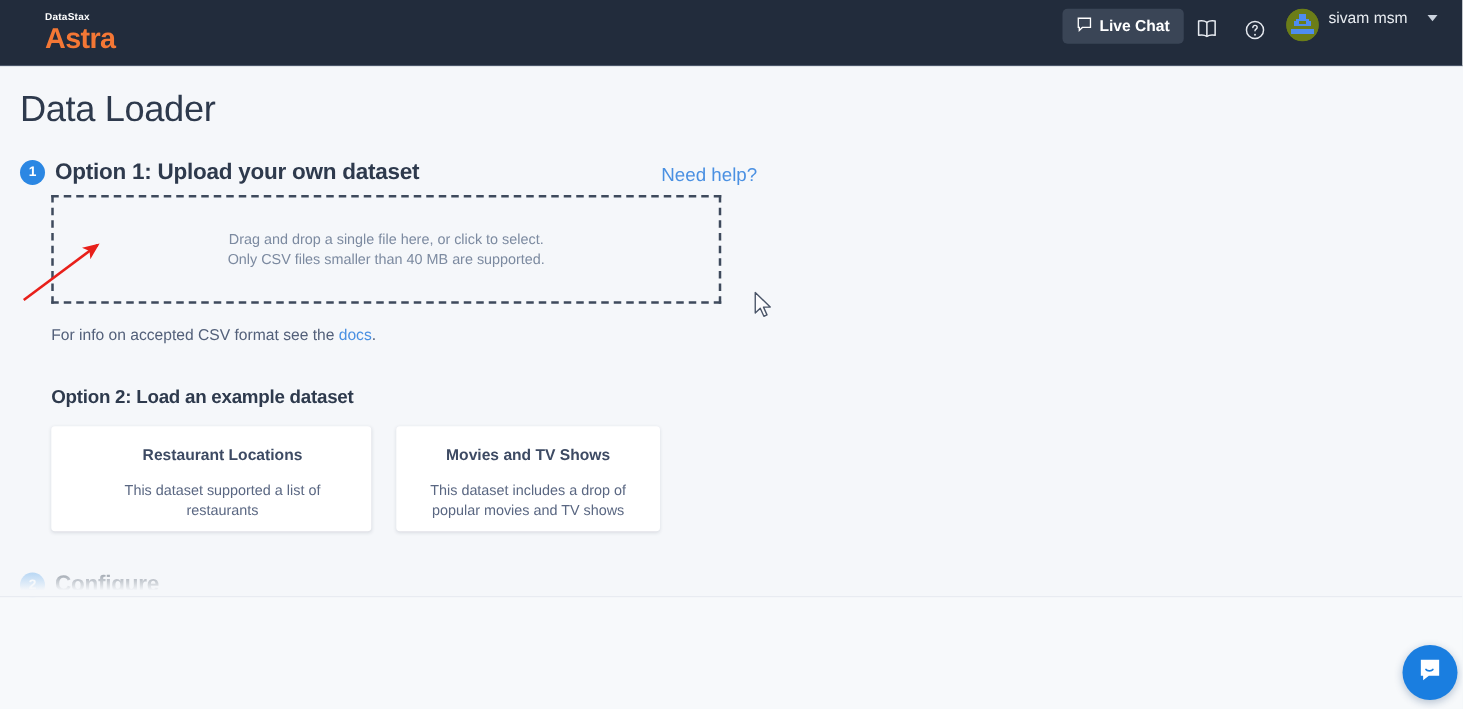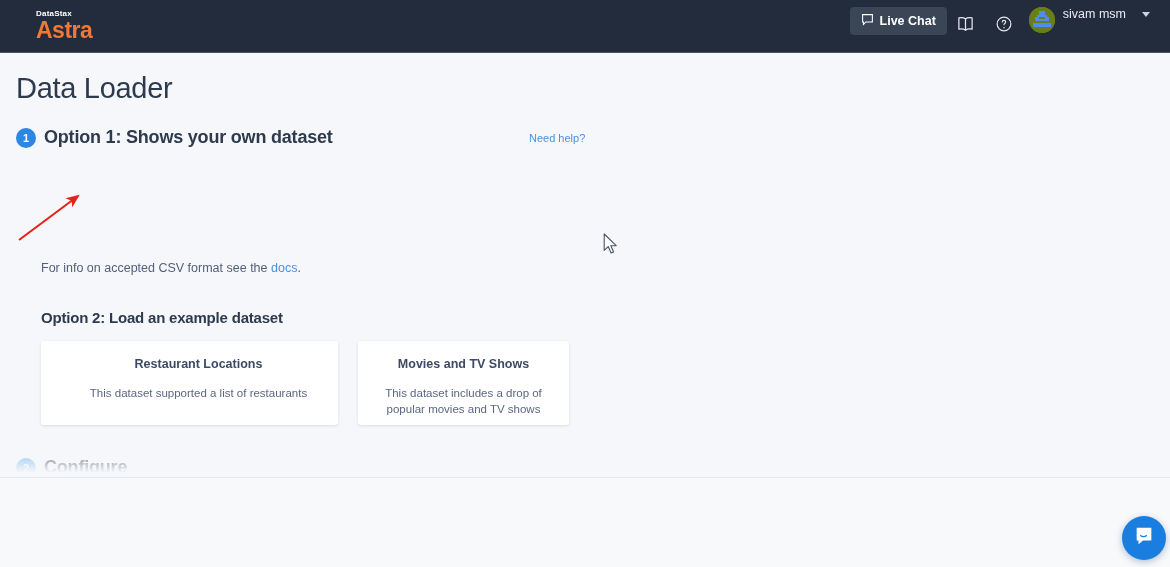--- a/index.html
+++ b/index.html
@@ -77,21 +77,21 @@
     background: #2b87e3; color: #fff; font-size: 11px;
     font-weight: bold; display: flex; align-items: center;
     justify-content: center; flex: none;
   }
   .step-title {
     font-size: 18px; font-weight: bold; color: #2e3a4d;
     margin-left: 8px; letter-spacing: -0.2px;
   }
   .need-help {
     position: absolute; left: 513px; top: 5px;
-    font-size: 11px; color: #4a90e2; cursor: pointer;
+    font-size: 15px; color: #4a90e2; cursor: pointer;
   }
   .dropzone {
     position: absolute; left: 41px; top: 103px;
     width: 536px; height: 87px;
     border: 2px dashed #3e4a5c;
     display: flex; flex-direction: column;
     align-items: center; justify-content: center;
     background: transparent; cursor: pointer;
   }
   .dz-line {
@@ -107,21 +107,21 @@
     font-size: 15px; font-weight: bold; color: #2e3a4d;
     letter-spacing: -0.2px;
   }
   .cards { position: absolute; left: 41px; top: 288px; display: flex; gap: 20px; }
   .ds-card {
     background: #ffffff; border-radius: 3px;
     box-shadow: 0 1px 3px rgba(40,50,70,0.13);
     padding: 16px 14px 20px 14px;
     text-align: center; cursor: pointer;
   }
-  .ds-card.c1 { width: 297px; height: 84px; padding-left: 32px; }
+  .ds-card.c1 { width: 256px; height: 84px; padding-left: 32px; }
   .ds-card.c2 { width: 211px; height: 84px; }
   .ds-name {
     font-size: 12.5px; font-weight: bold; color: #3d4a63;
     margin-bottom: 14px;
   }
   .ds-desc { font-size: 11.5px; color: #5a6782; line-height: 16px; }
 
   .step2-row {
     position: absolute; left: 16px; top: 404px;
     display: flex; align-items: center; opacity: 0.45;
@@ -213,24 +213,28 @@
       </div>
     </div>
   </div>
 
   <div class="content">
 
     <h1 class="page-title">Data Loader</h1>
 
     <div class="step-row">
       <span class="step-badge">1</span>
-      <span class="step-title">Option 1: Shows your own dataset</span>
+      <span class="step-title">Option 1: Upload your own dataset</span>
       <span class="need-help">Need help?</span>
     </div>
 
+    <div class="dropzone">
+      <div class="dz-line">Drag and drop a single file here, or click to select.</div>
+      <div class="dz-line">Only CSV files smaller than 40 MB are supported.</div>
+    </div>
 
     <div class="info-line"><span>For info on accepted CSV format see the </span><a>docs</a><span>.</span></div>
 
     <div class="opt2-title">Option 2: Load an example dataset</div>
 
     <div class="cards">
       <div class="ds-card c1">
         <div class="ds-name">Restaurant Locations</div>
         <div class="ds-desc">This dataset supported a list of restaurants</div>
       </div>

